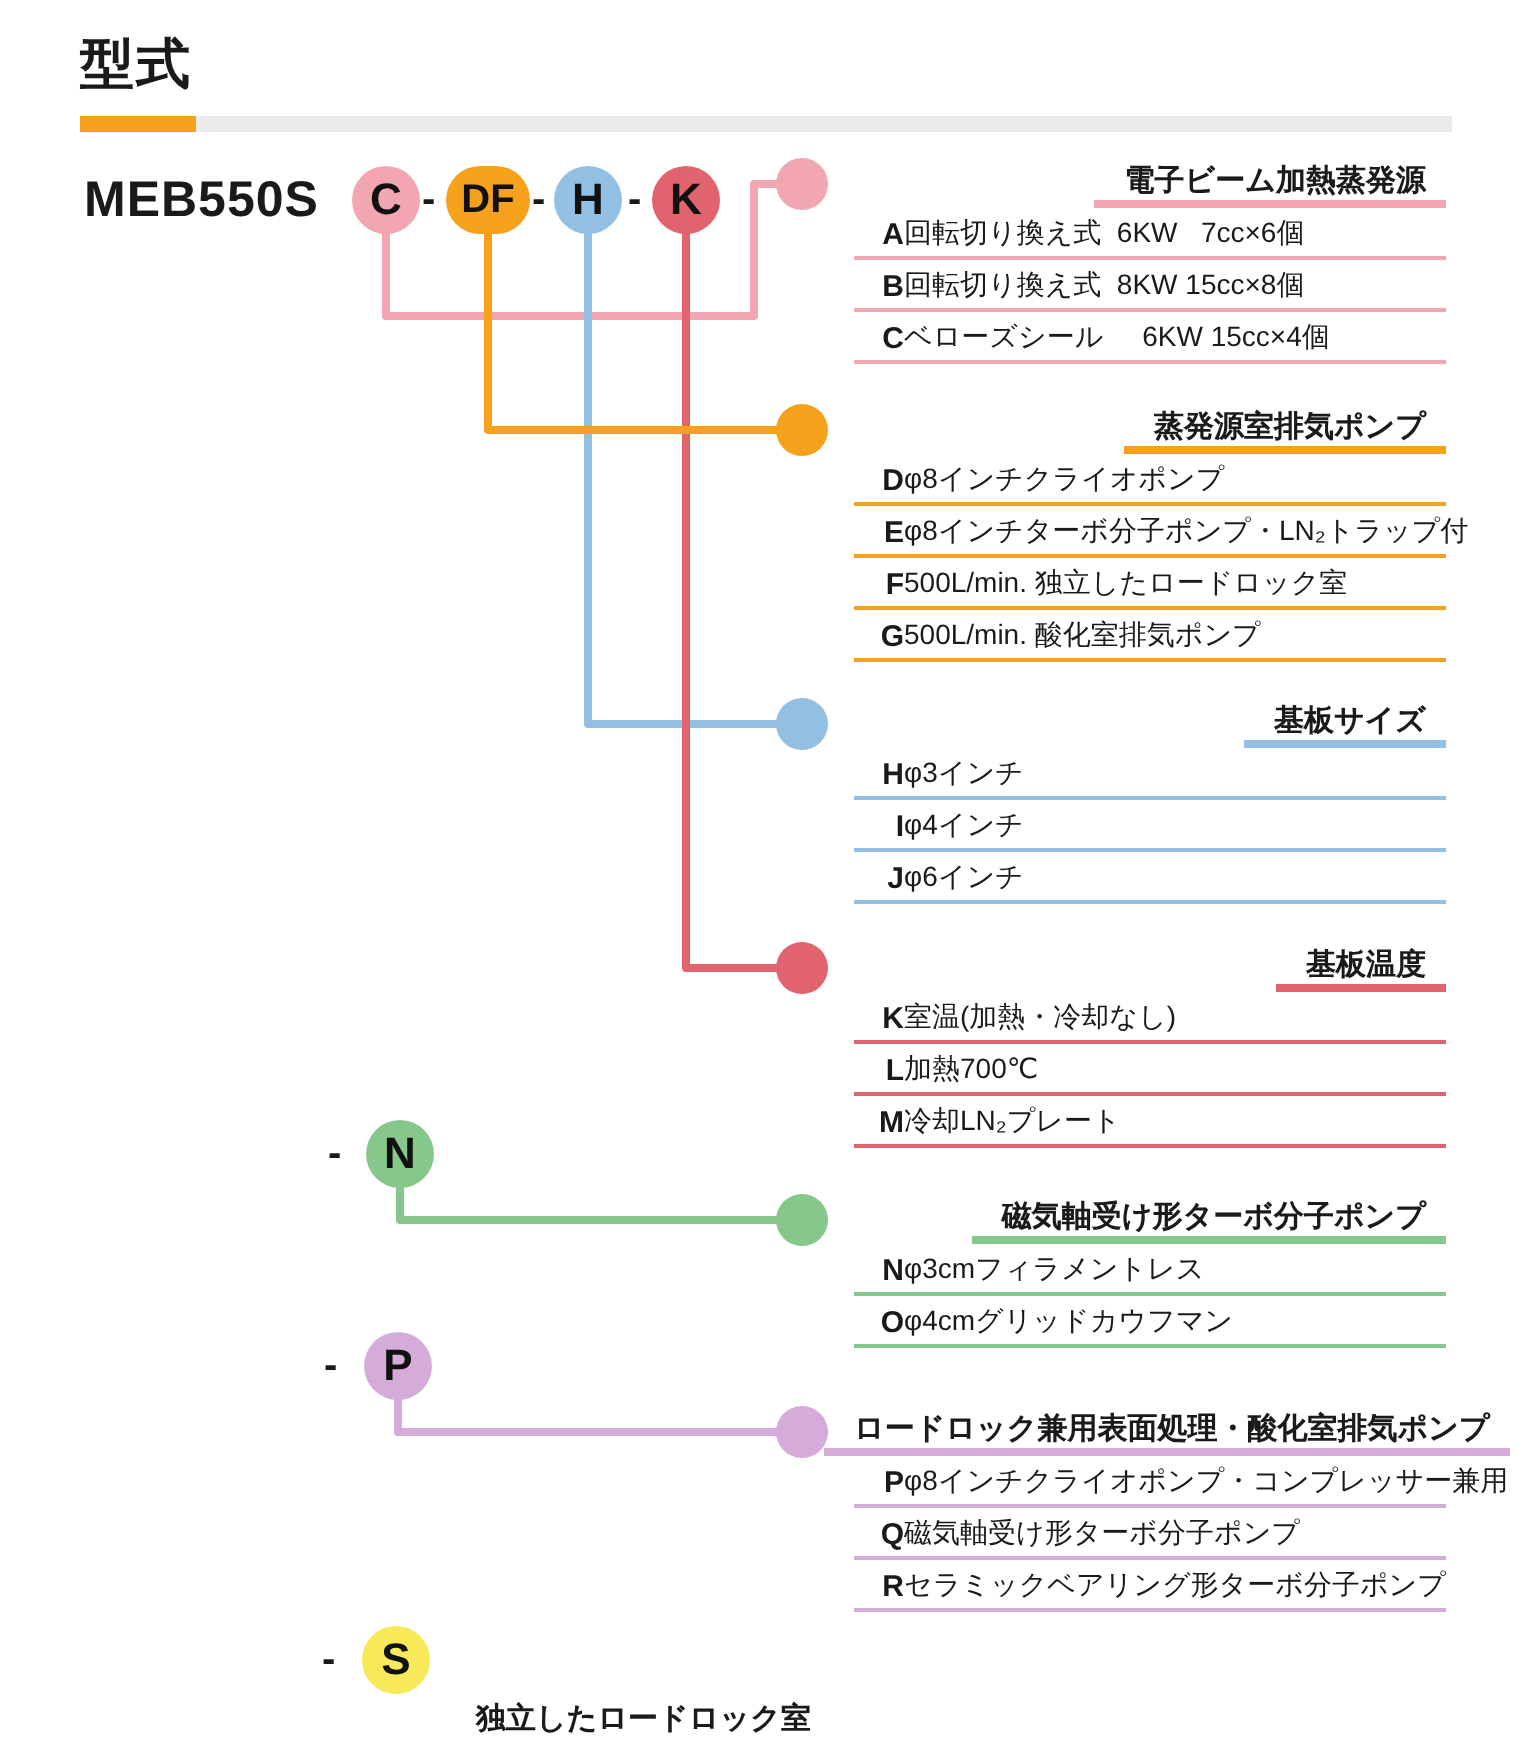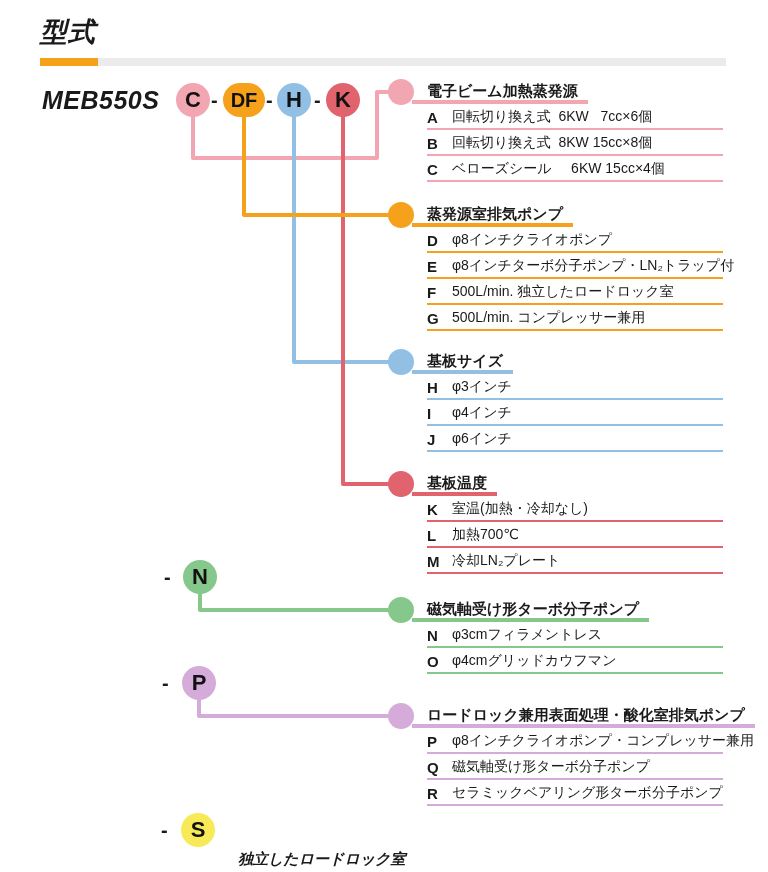--- a/index.html
+++ b/index.html
@@ -2,39 +2,39 @@
 <html><head>
 <meta charset="utf-8">
 <style>
   * { margin:0; padding:0; box-sizing:border-box; }
   html,body { background:#ffffff; }
   body {
     width:768px; height:872px; position:relative; overflow:hidden;
     font-family:"Liberation Sans","DejaVu Sans",sans-serif;
     color:#1a1a1a;
   }
-  .abs { position:absolute;font-style:italic; }
+  .abs { position:absolute; }
   
   .page-title { left:40px; top:14px; font-size:27px; font-weight:bold; letter-spacing:1px; }
   .title-bar-orange { left:40px; top:58px; width:58px; height:8px; }
   .title-bar-gray   { left:98px; top:58px; width:628px; height:8px; }
   
   .model-prefix { left:42px; top:86px; font-size:25px; font-weight:bold; letter-spacing:0.5px; }
   .lc {
     position:absolute; width:34px; height:34px; border-radius:50%;
     display:flex; align-items:center; justify-content:center;
     font-size:22px; font-weight:bold; color:#111; z-index:2;
   }
   .lc.wide { width:42px; border-radius:17px; font-size:20px; }
   .dash { position:absolute; font-size:20px; font-weight:bold; z-index:2; }
   .opt-label { position:absolute; font-size:15px; font-weight:bold; }
   
   .wires { position:absolute; left:0; top:0; width:768px; height:872px; z-index:1; }
   
-  .category { position:absolute; left:412px; width:311px; z-index:3; }
+  .category { position:absolute; left:412px; width:311px; z-index:3;text-align:right; }
   .cat-header {
     display:inline-block; white-space:nowrap;
     font-size:15px; font-weight:bold; line-height:15px;
     padding:0 10px 2px 15px; border-bottom:4px solid;
   }
   .cat-item {
     display:flex; align-items:flex-end; height:26px;
     margin-left:15px; padding-bottom:2px; border-bottom:2px solid;
   }
   .cat-item .code { font-size:15px; font-weight:bold; width:25px; flex:none; }
@@ -118,21 +118,21 @@
   <div class="cat-item" style="border-bottom-color: rgb(245, 161, 28);">
     <span class="code">E</span>
     <span class="desc">φ8インチターボ分子ポンプ・LN₂トラップ付</span>
   </div>
   <div class="cat-item" style="border-bottom-color: rgb(245, 161, 28);">
     <span class="code">F</span>
     <span class="desc">500L/min. 独立したロードロック室</span>
   </div>
   <div class="cat-item" style="border-bottom-color: rgb(245, 161, 28);">
     <span class="code">G</span>
-    <span class="desc">500L/min. コンプレッサー兼用</span>
+    <span class="desc">500L/min. 酸化室排気ポンプ</span>
   </div>
 </section>
 
 <section class="category" style="top:352px">
   <div class="cat-header" style="border-bottom-color: rgb(146, 191, 228);">基板サイズ</div>
   <div class="cat-item" style="border-bottom-color: rgb(146, 191, 228);">
     <span class="code">H</span>
     <span class="desc">φ3インチ</span>
   </div>
   <div class="cat-item" style="border-bottom-color: rgb(146, 191, 228);">

